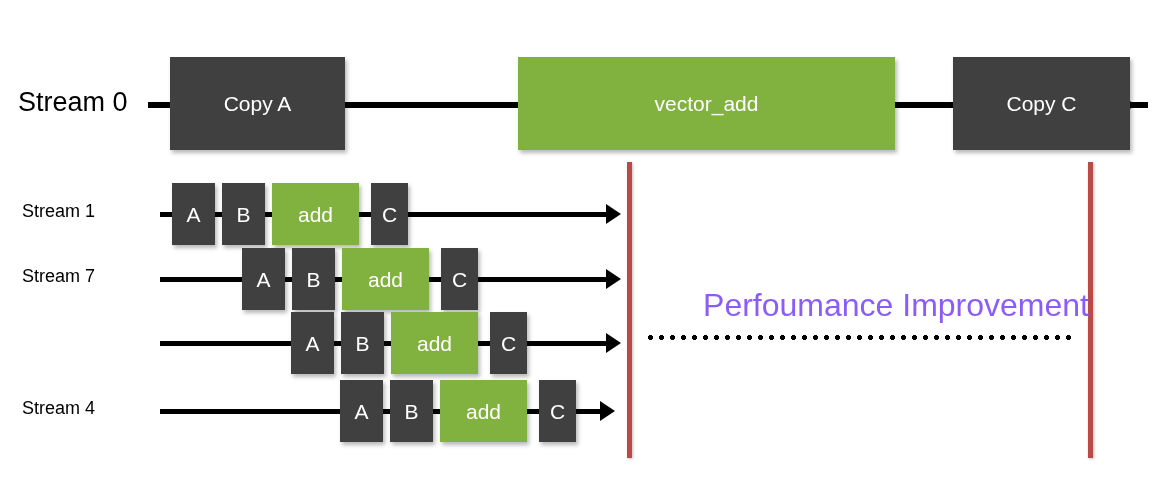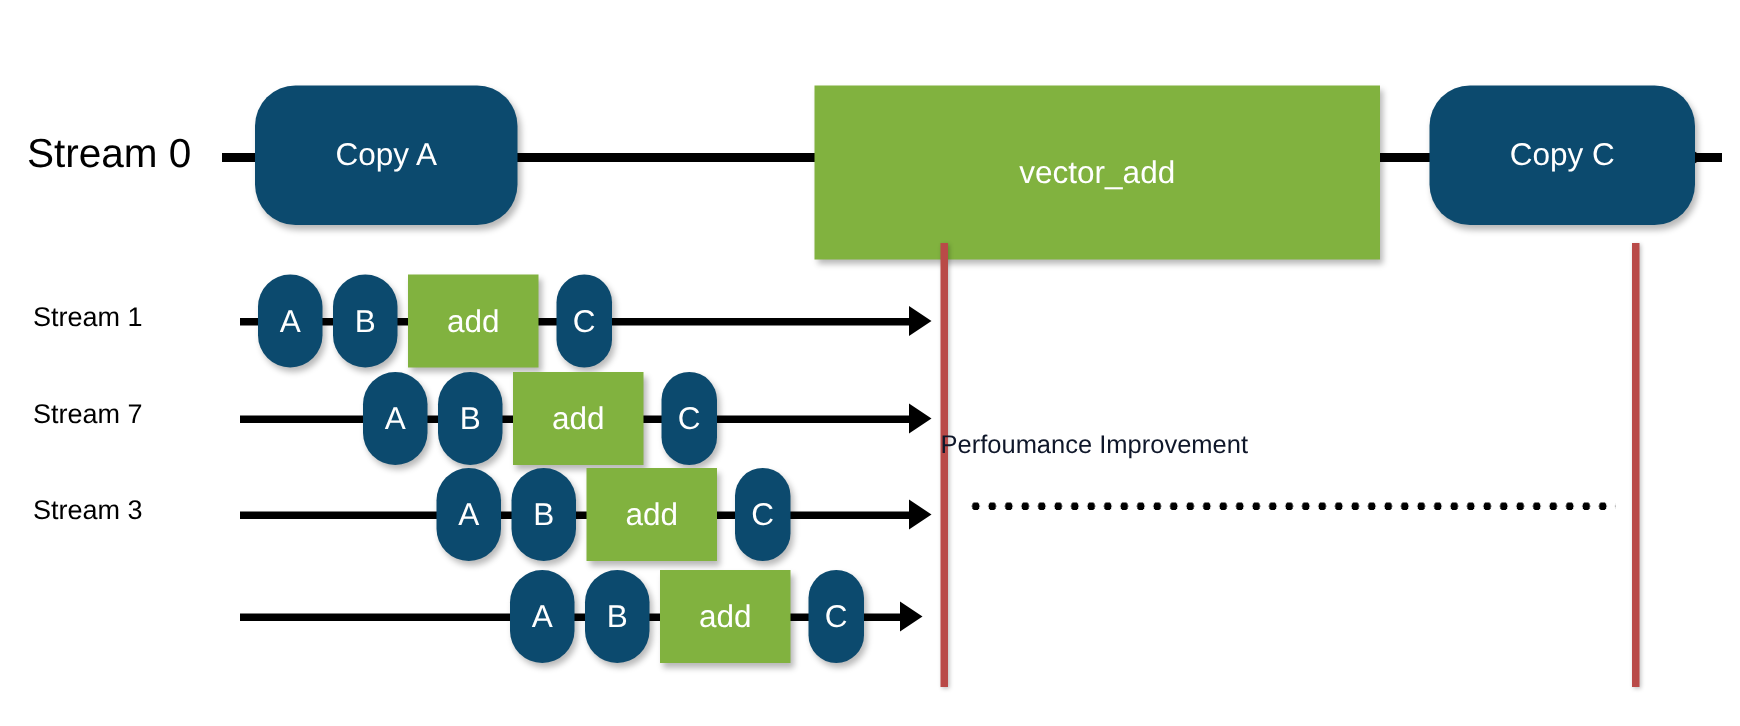--- a/index.html
+++ b/index.html
@@ -26,21 +26,21 @@
     position:absolute;
     box-sizing:border-box;
     display:flex;
     align-items:center;
     justify-content:center;
     color:#ffffff;
     font-size:20px;
     box-shadow:2px 3px 4px rgba(0,0,0,.28);
     line-height:1;
   }
-  .block.copy{background:#0c4a6e;border-radius:27px;}
+  .block.copy{background:#404040;}
   .block.kernel{background:#81B23F;}
   .block.small{font-size:21px;}
   .block.row0{font-size:21px;}
 
   
   .axis{
     position:absolute;
     background:#000000;
     height:6px;
   }
@@ -63,24 +63,24 @@
   .redline{
     position:absolute;
     width:5px;
     background:#B94A48;
     box-shadow:1px 1px 3px rgba(0,0,0,.25);
   }
 
   
   .annot-text{
     position:absolute;
-    font-size:17px;
-    color:#0f172a;
+    font-size:32px;
+    color:#8b5cf6;
     white-space:nowrap;
-    text-align:left;
+    text-align:right;
   }
   .dotted{
     position:absolute;
     height:5px;
     background-image:radial-gradient(circle, #000 42%, rgba(0,0,0,0) 44%);
     background-size:11px 5px;
     background-repeat:repeat-x;
     background-position:left center;
   }
 </style>
@@ -90,21 +90,21 @@
 <div id="stage">
 
   <div class="stream-label big" style="left:18px; top:47px;">Stream 0</div>
 
   <div class="axis" style="left:148px; top:62px; width:1000px;"></div>
   <div class="arrowhead" style="left:1119px; top:54px;"></div>
 
   <div class="block copy row0" style="left:170px; top:17px; width:175px; height:93px;">
     <span>Copy A</span>
   </div>
-  <div class="block kernel row0" style="left:543px; top:17px; width:377px; height:116px;">
+  <div class="block kernel row0" style="left:518px; top:17px; width:377px; height:93px;">
     <span>vector_add</span>
   </div>
   <div class="block copy row0" style="left:953px; top:17px; width:177px; height:93px;">
     <span>Copy C</span>
   </div>
 
   <div class="stream-label" style="left:22px; top:161px;">Stream 1</div>
 
   <div class="axis thin" style="left:160px; top:172px; width:456px;"></div>
   <div class="arrowhead sm" style="left:606px; top:164px;"></div>
@@ -133,38 +133,38 @@
   <div class="block copy small" style="left:292px; top:208px; width:43px; height:62px;">
     <span>B</span>
   </div>
   <div class="block kernel small" style="left:342px; top:208px; width:87px; height:62px;">
     <span>add</span>
   </div>
   <div class="block copy small" style="left:441px; top:208px; width:37px; height:62px;">
     <span>C</span>
   </div>
 
-  <div class="stream-label" style="left:22px; top:290px;">Stream 3</div>
 
   <div class="axis thin" style="left:160px; top:301px; width:456px;"></div>
   <div class="arrowhead sm" style="left:606px; top:293px;"></div>
 
   <div class="block copy small" style="left:291px; top:272px; width:43px; height:62px;">
     <span>A</span>
   </div>
   <div class="block copy small" style="left:341px; top:272px; width:43px; height:62px;">
     <span>B</span>
   </div>
   <div class="block kernel small" style="left:391px; top:272px; width:87px; height:62px;">
     <span>add</span>
   </div>
   <div class="block copy small" style="left:490px; top:272px; width:37px; height:62px;">
     <span>C</span>
   </div>
 
+  <div class="stream-label" style="left:22px; top:358px;">Stream 4</div>
 
   <div class="axis thin" style="left:160px; top:369px; width:448px;"></div>
   <div class="arrowhead sm" style="left:600px; top:361px;"></div>
 
   <div class="block copy small" style="left:340px; top:340px; width:43px; height:62px;">
     <span>A</span>
   </div>
   <div class="block copy small" style="left:390px; top:340px; width:43px; height:62px;">
     <span>B</span>
   </div>

